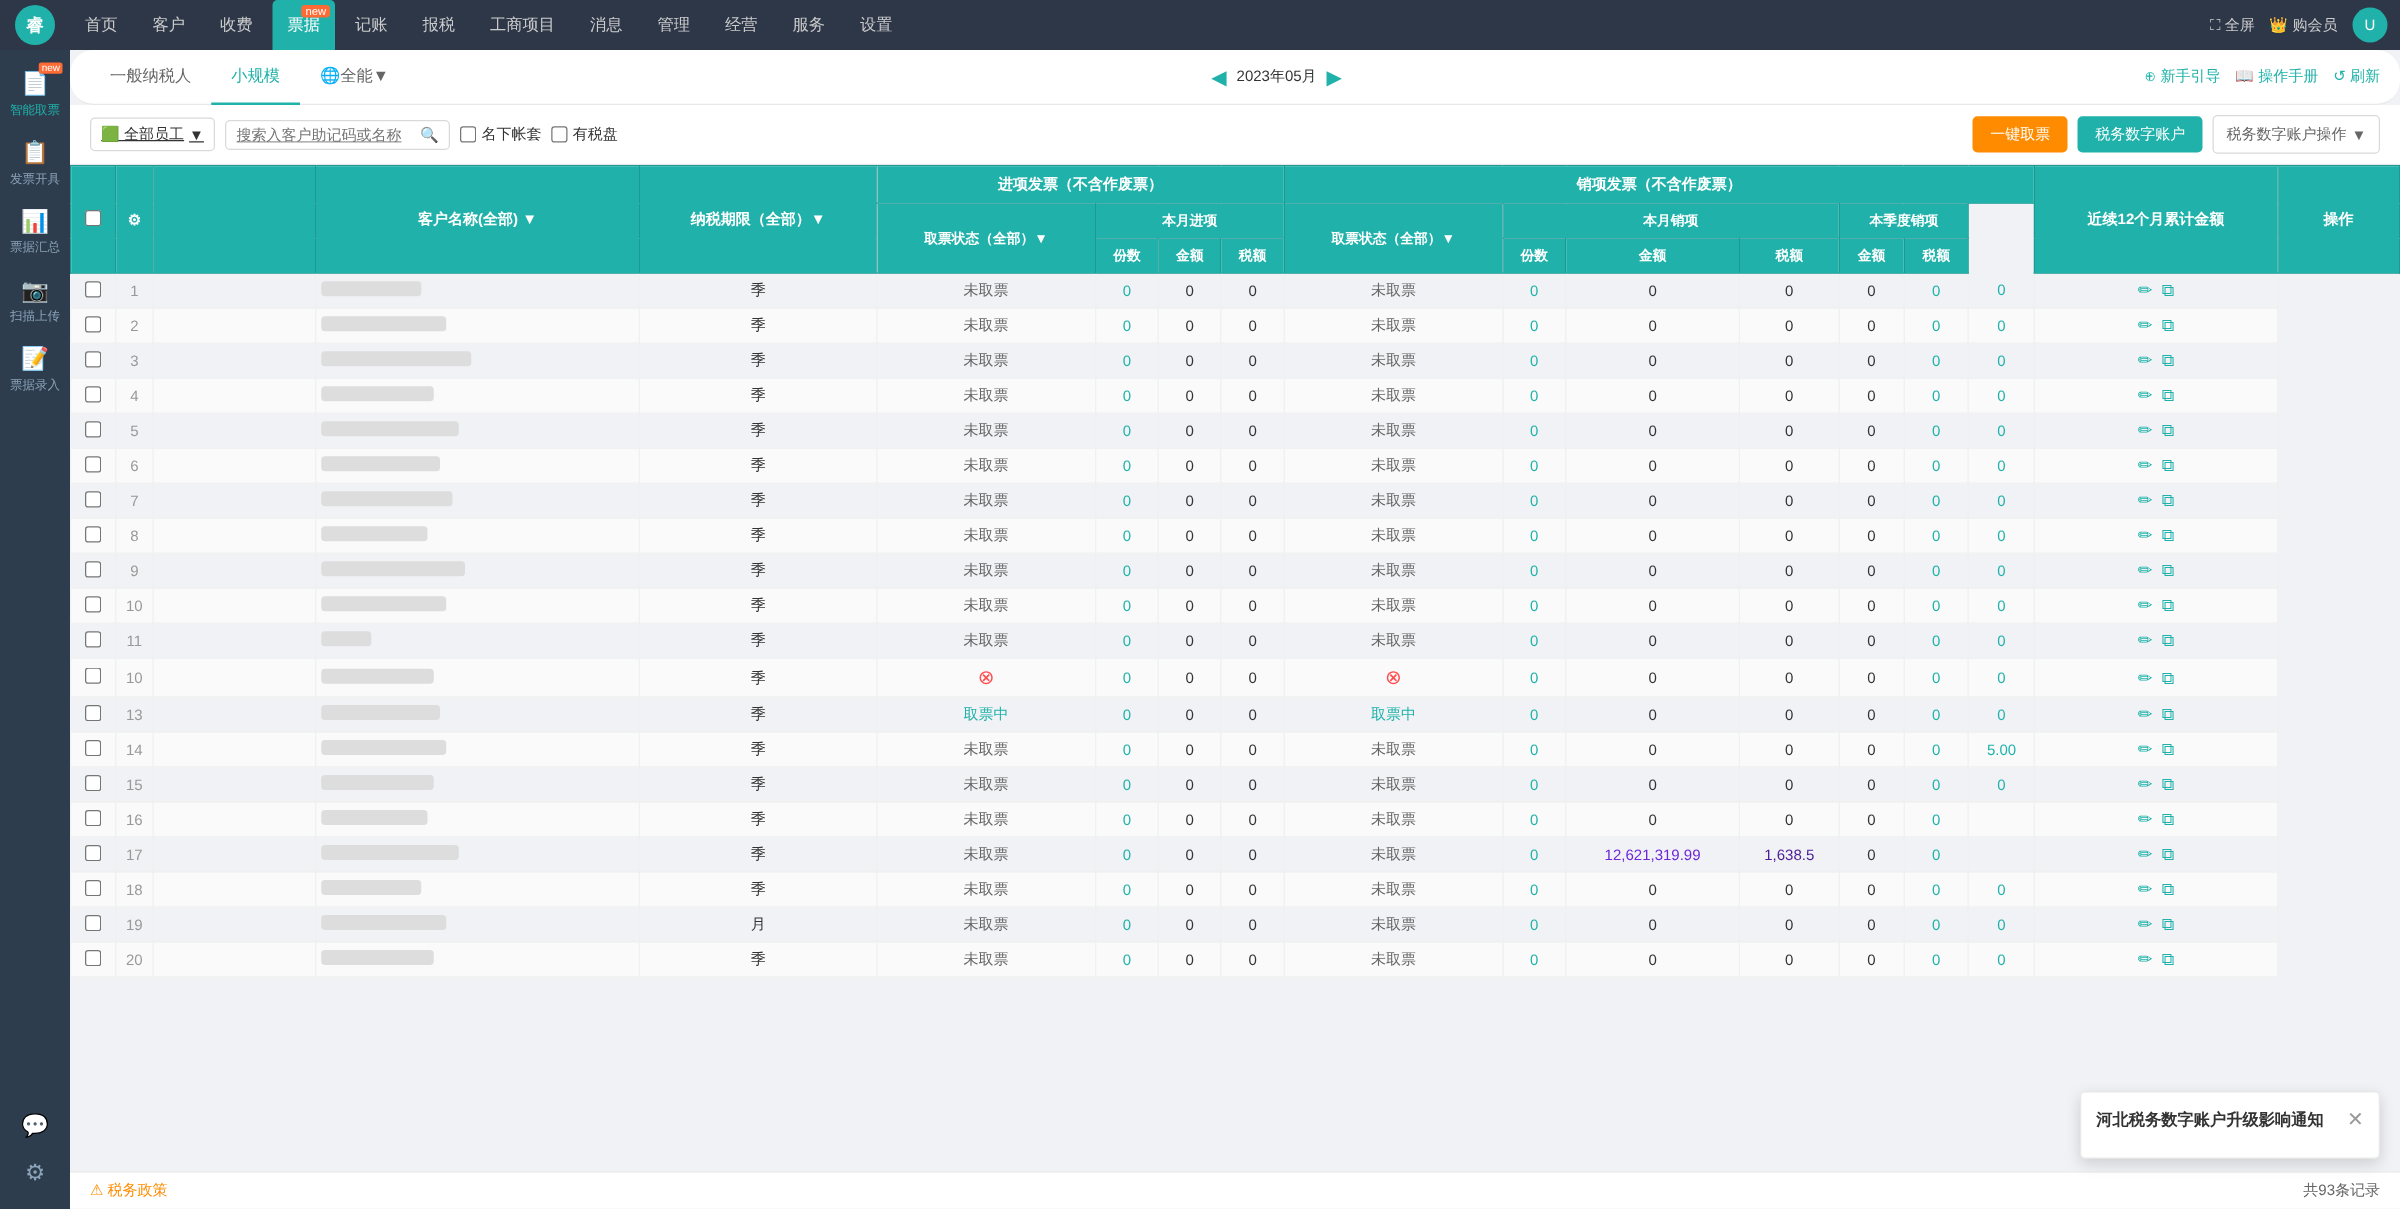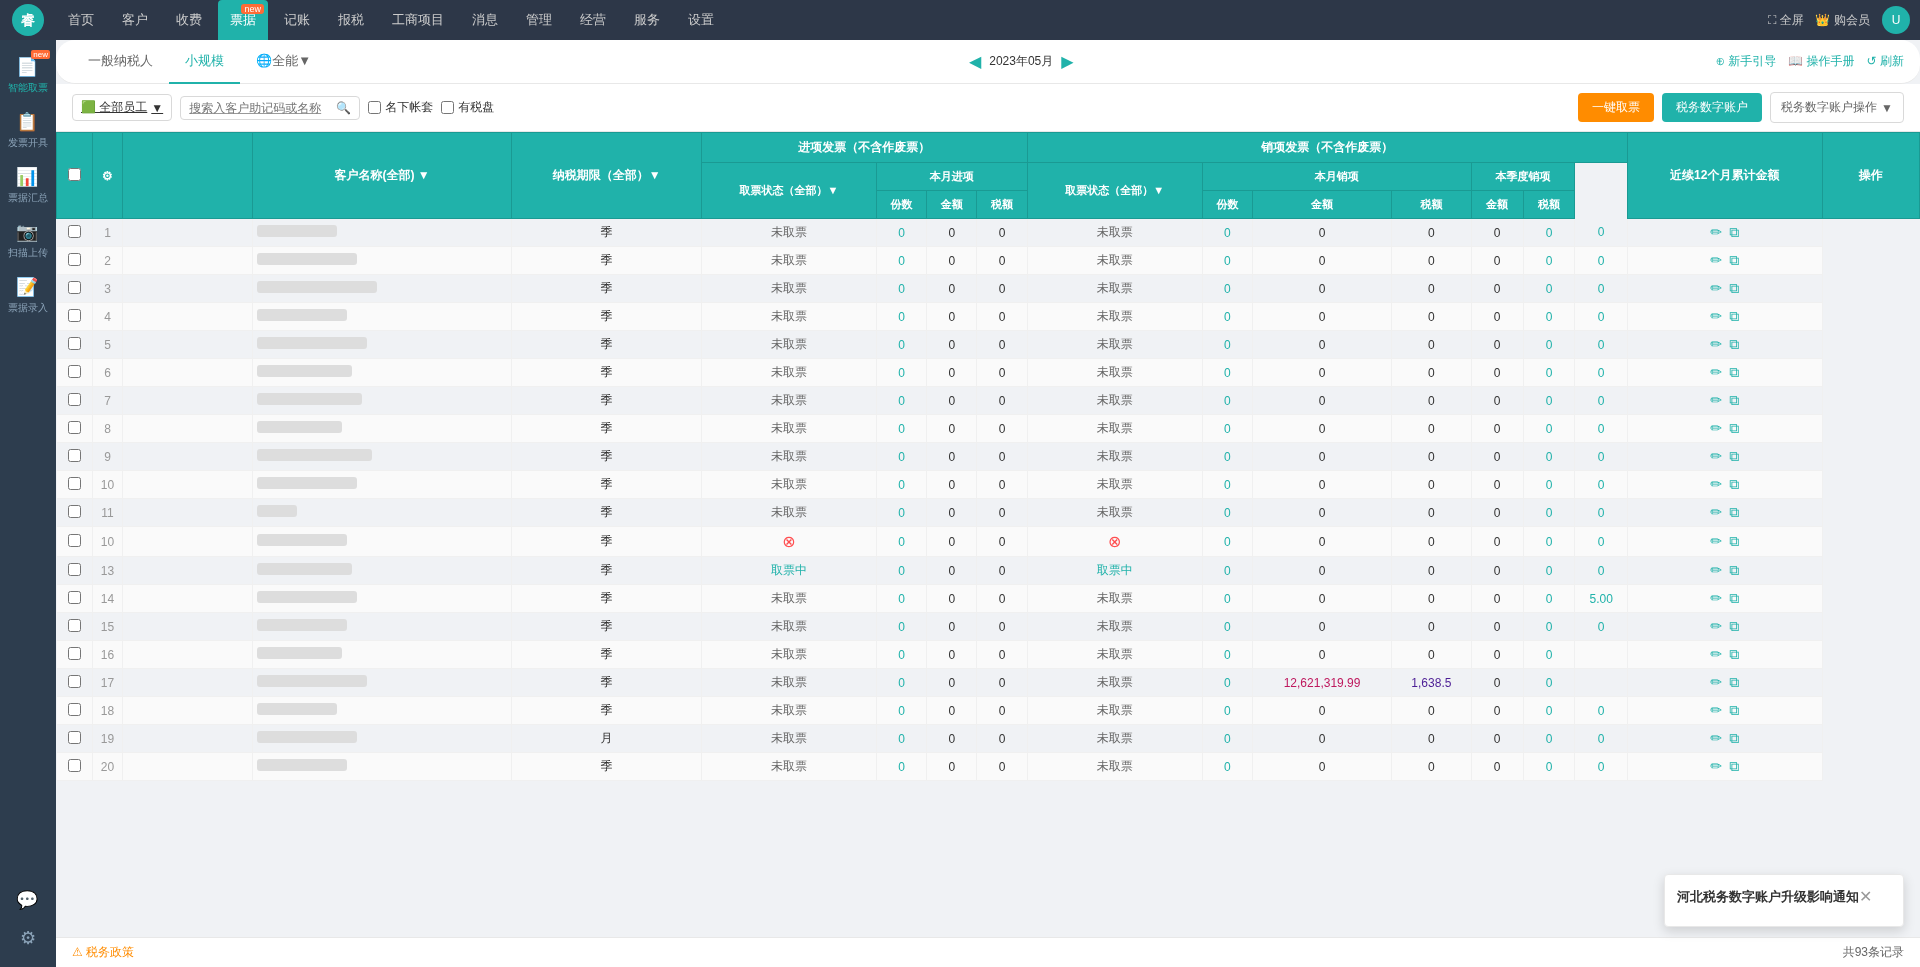--- a/index.html
+++ b/index.html
@@ -115,21 +115,21 @@
       gap: 4px;
     }
     .footer-link { color: #ff8c00; cursor: pointer; }
 
     
     .notification-popup {
       position: fixed; right: 16px; bottom: 40px; width: 240px;
       background: #fff; border: 1px solid #e8e8e8; border-radius: 4px;
       box-shadow: 0 4px 12px rgba(0,0,0,0.15); padding: 12px; z-index: 200;
     }
-    .notification-header { display: flex; justify-content: flex-start; align-items: center; margin-bottom: 8px; }
+    .notification-header { display: flex; justify-content: space-between; align-items: center; margin-bottom: 8px; }
     .notification-title { font-size: 13px; font-weight: bold; color: #333; }
     .notification-close { cursor: pointer; color: #999; font-size: 16px; }
     .notification-body { font-size: 11px; color: #666; line-height: 1.6; }
   </style>
 </head>
 <body>
 
 <nav class="top-nav">
   <div class="top-nav-logo">
     <svg width="36" height="36" viewBox="0 0 36 36">
@@ -668,21 +668,21 @@
     <td class="td-cell" style="text-align:left;">
       <span style="display:inline-block;width:110px;height:12px;background:#ddd;border-radius:3px;"></span>
     </td>
     <td class="td-cell">季</td>
     <td class="td-cell"><span style="color:#666;">未取票</span></td>
     <td class="td-cell"><span style="color:#20b2aa;cursor:pointer;">0</span></td>
     <td class="td-cell">0</td>
     <td class="td-cell">0</td>
     <td class="td-cell"><span style="color:#666;">未取票</span></td>
     <td class="td-cell"><span style="color:#20b2aa;cursor:pointer;">0</span></td>
-    <td class="td-cell"><span style="color:#be185d;cursor:pointer;">12,621,319.99</span></td>
+    <td class="td-cell"><span style="color:#6d28d9;cursor:pointer;">12,621,319.99</span></td>
     <td class="td-cell"><span style="color:#4c1d95;">1,638.5</span></td>
     <td class="td-cell">0</td>
     <td class="td-cell"><span style="color:#20b2aa;">0</span></td>
     <td class="td-cell"></td>
     <td class="td-cell">
       <span class="action-btn">✏</span>
       <span class="action-btn">⧉</span>
     </td>
   </tr>
           <tr>

